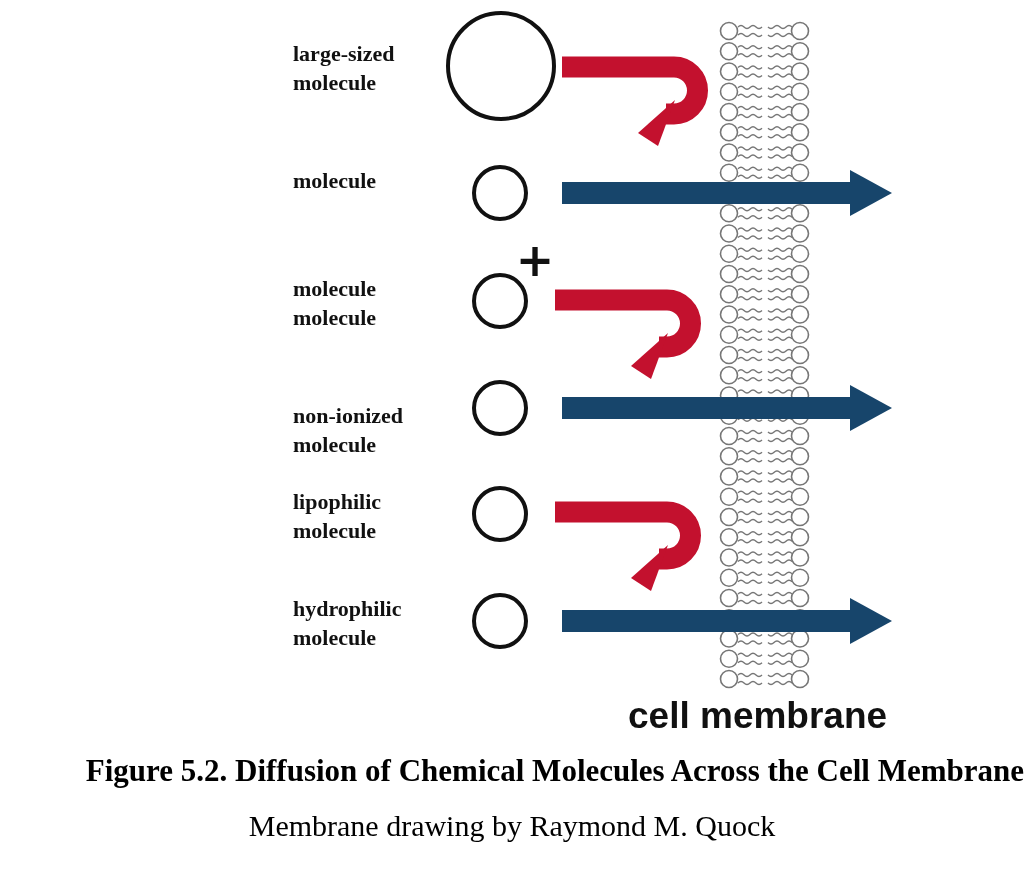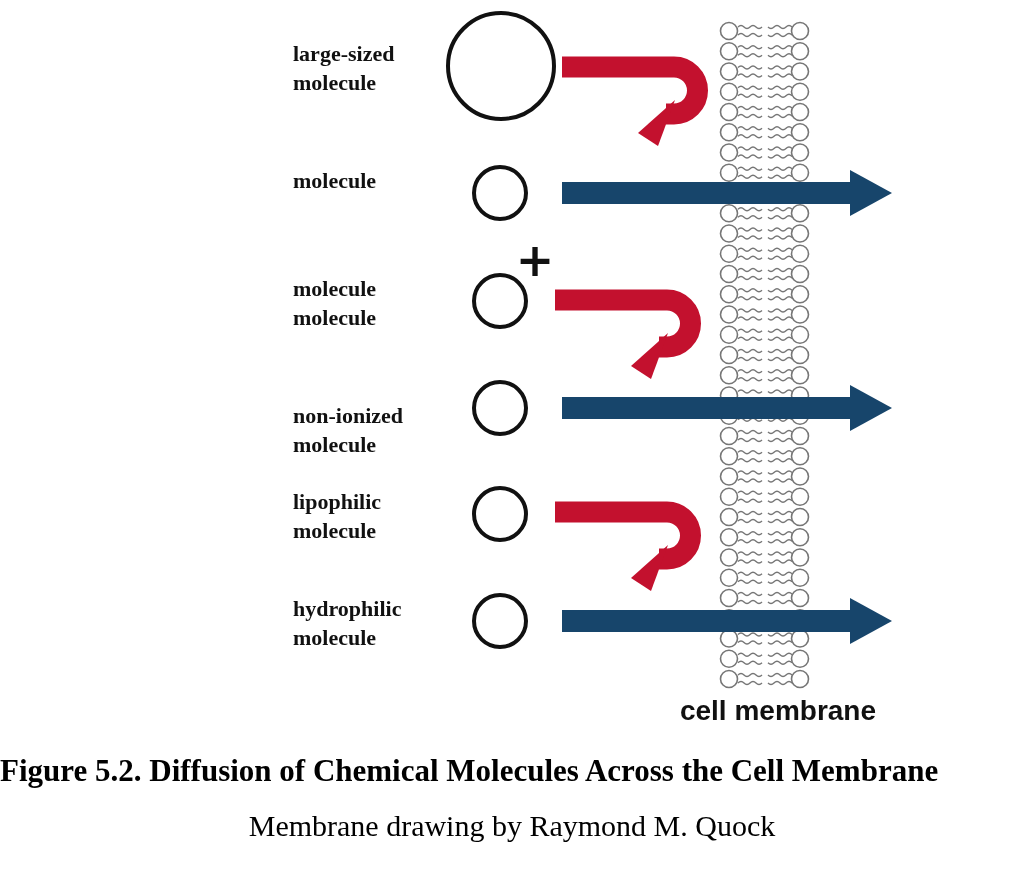--- a/index.html
+++ b/index.html
@@ -38,26 +38,25 @@
     display:flex;align-items:center;justify-content:center;
     font-size:46px;font-weight:bold;color:var(--text);
     font-family:"DejaVu Sans",sans-serif;
   }
   .arrow{position:absolute;}
   .membrane{position:absolute;left:715px;top:0;}
   .tail{fill:none;stroke:var(--membrane);stroke-width:1.4;}
   .head{fill:#ffffff;stroke:var(--membrane);stroke-width:1.6;}
   .mem-label{
     position:absolute;left:628px;top:695px;width:300px;
-    text-align:center;
-    font-size:28px;font-weight:bold;color:var(--text);
+    font-size:37px;font-weight:bold;color:var(--text);
   }
   .caption{
     position:absolute;left:0;top:753px;width:1024px;
-    text-align:left;
+    text-align:right;
     font-family:"Liberation Serif",serif;
     font-size:31px;font-weight:bold;color:#000;
   }
   .credit{
     position:absolute;left:0;top:809px;width:1024px;
     text-align:center;
     font-family:"Liberation Serif",serif;
     font-size:30px;font-weight:normal;color:#000;
   }
 </style>

